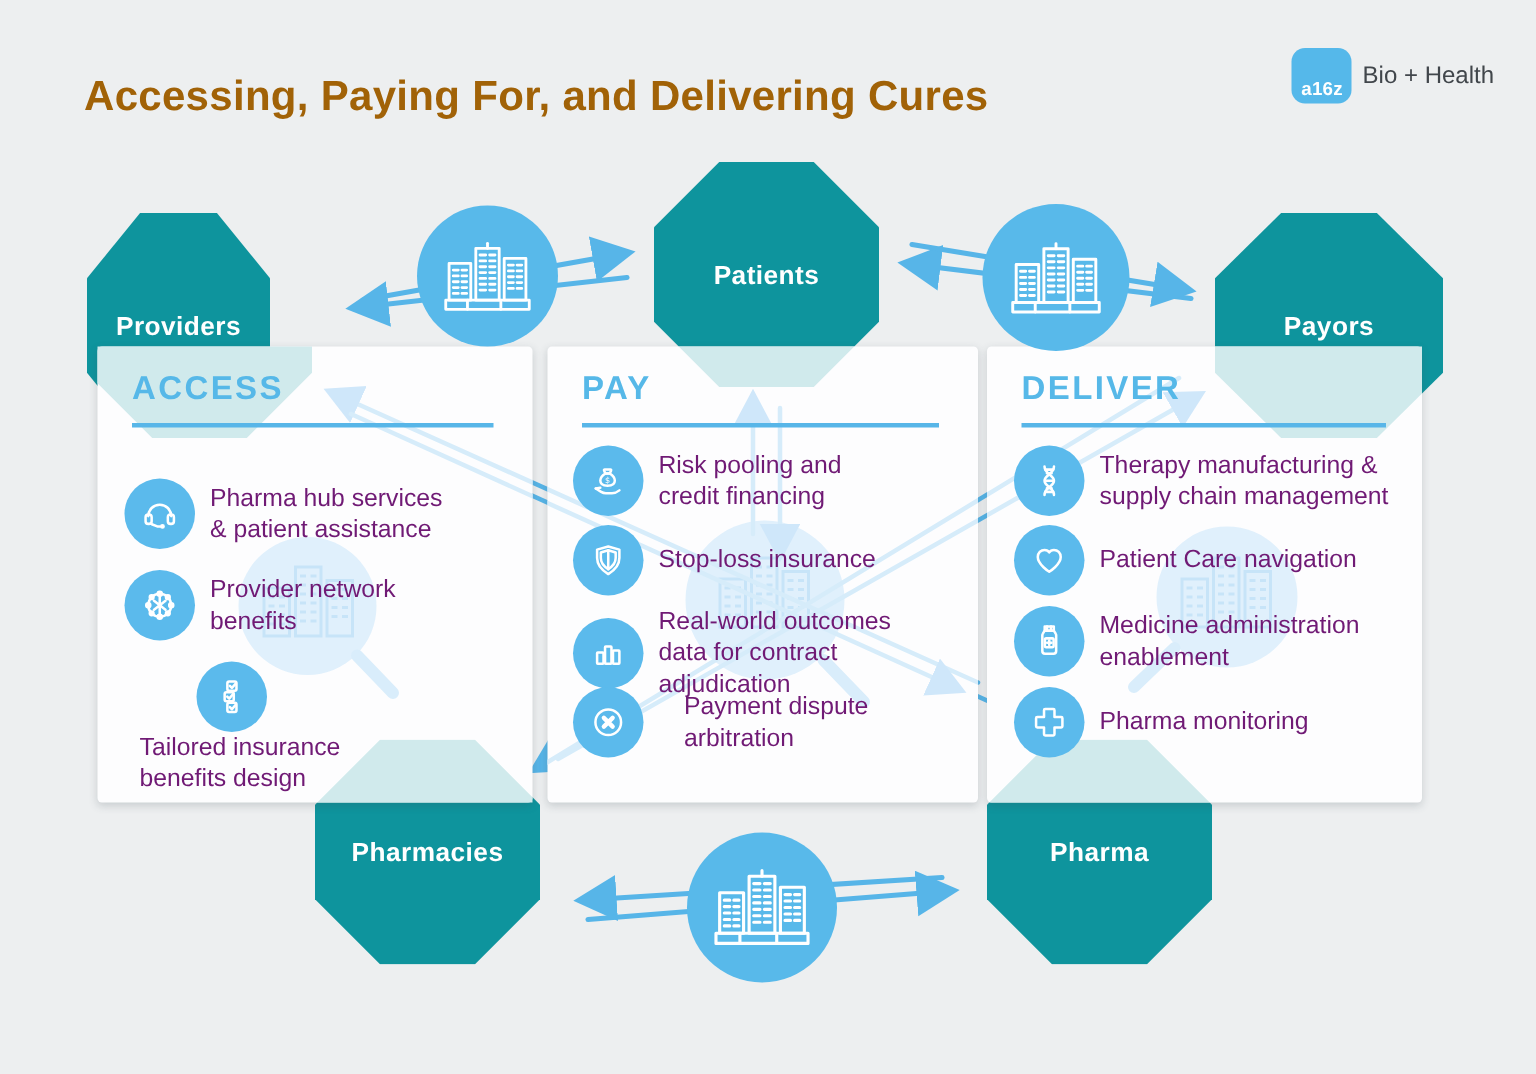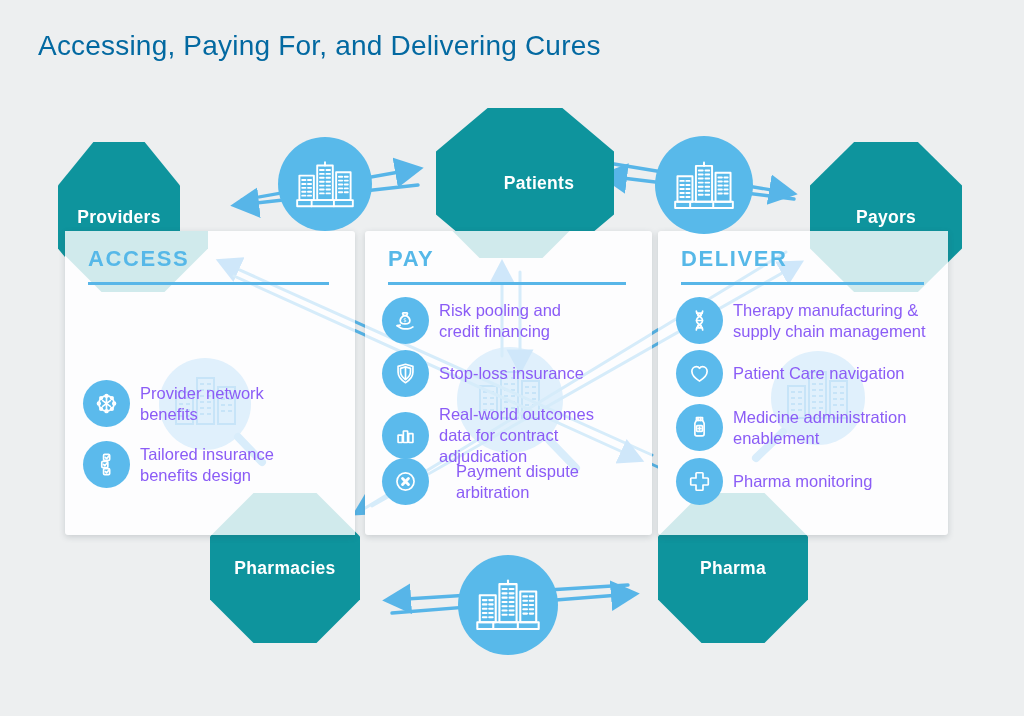--- a/index.html
+++ b/index.html
@@ -16,36 +16,36 @@
               box-shadow:0 2px 6px rgba(55,70,80,.20);}
   .ovl-wrap{position:absolute;z-index:4;overflow:hidden;pointer-events:none;}
   .ovl{position:absolute;background:#d0eaec;
        clip-path:polygon(29% 0%,71% 0%,100% 29%,100% 71%,71% 100%,29% 100%,0% 71%,0% 29%);}
   .layer-b{position:absolute;left:0;top:0;z-index:5;}
   .node-circle{position:absolute;z-index:6;border-radius:50%;background:#58b9ea;
                display:flex;align-items:center;justify-content:center;}
   .card-content{position:absolute;z-index:7;}
 
   
-  .page-title{position:absolute;left:38px;top:30px;z-index:8;margin:0;
-              font-size:28px;font-weight:normal;color:#0369a1;letter-spacing:.2px;}
+  .page-title{position:absolute;left:38px;top:30px;z-index:8;margin:18px;
+              font-size:28px;font-weight:bold;color:#a16207;letter-spacing:.2px;}
   .brand{position:absolute;right:28px;top:32px;z-index:8;display:flex;align-items:center;}
   .brand-mark{width:40px;height:37px;border-radius:9px;background:#55b8ea;
               display:flex;align-items:flex-end;justify-content:center;}
   .brand-mark span{color:#fff;font-size:12.5px;font-weight:bold;padding-bottom:3px;letter-spacing:.2px;}
   .brand-name{margin-left:7px;font-size:16px;color:#414His649;color:#41464b;}
 
   
   .col-header{position:absolute;left:23px;top:15px;font-size:22px;font-weight:bold;
               color:#56b8e8;letter-spacing:1.6px;}
   .col-rule{position:absolute;left:23px;top:51px;height:2.5px;background:#58b6e8;}
   .row{position:absolute;display:flex;align-items:center;}
   .item-circle{width:47px;height:47px;border-radius:50%;background:#5bbaec;flex:0 0 47px;
                display:flex;align-items:center;justify-content:center;}
-  .item-text{margin-left:10px;font-size:16.5px;line-height:21px;color:#8b5cf6;white-space:pre-line;}
+  .item-text{margin-left:10px;font-size:16.5px;line-height:21px;color:#701a75;white-space:pre-line;}
   .icon-svg{stroke:#fff;fill:none;stroke-width:1.5;stroke-linecap:round;stroke-linejoin:round;}
   .bldg-svg{stroke:#fff;fill:none;stroke-width:1.7;stroke-linecap:round;stroke-linejoin:round;}
 </style>
 </head>
 <body>
 
 <div class="canvas">
 
   <svg class="layer-a" width="1024" height="716">
     <defs>
@@ -67,21 +67,21 @@
       <path d="M372 506 L798 264" marker-end="url(#ah)"></path>
       <path d="M786 252 L358 512" marker-end="url(#ah)"></path>
       <path d="M502 356 L502 266" marker-end="url(#ah)"></path>
       <path d="M520 272 L520 368" marker-end="url(#ah)"></path>
     </g>
   </svg>
 
   <div class="oct" style="left:58px;top:142px;width:122px;height:150px;">
     <span class="lbl">Providers</span>
   </div>
-  <div class="oct" style="left:436px;top:108px;width:150px;height:150px;padding-left:28px;">
+  <div class="oct" style="left:436px;top:108px;width:150px;height:150px;">
     <span class="lbl">Patients</span>
   </div>
   <div class="oct" style="left:810px;top:142px;width:152px;height:150px;">
     <span class="lbl">Payors</span>
   </div>
   <div class="oct" style="left:658px;top:493px;width:150px;height:150px;">
     <span class="lbl">Pharma</span>
   </div>
   <div class="oct" style="left:210px;top:493px;width:150px;height:150px;">
     <span class="lbl">Pharmacies</span>
@@ -179,39 +179,52 @@
       <path d="M21.5 9h9M21.5 12.5h9M21.5 16h9M21.5 19.5h9M21.5 23h9M21.5 26.5h9M21.5 30h9" stroke-dasharray="3.4 2.4"></path>
       <path d="M38.5 15h8M38.5 18.5h8M38.5 22h8M38.5 25.5h8M38.5 29h8" stroke-dasharray="3 2.2"></path>
       <rect x="1" y="36" width="50" height="5.5"></rect>
       <path d="M14 36v5.5M34 36v5.5"></path>
     </svg>
   </div>
 
   <div class="card-content" style="left:65px;top:231px;width:290px;height:304px;">
     <div class="col-header">ACCESS</div>
     <div class="col-rule" style="width:241px;"></div>
+    <div class="row" style="left:18px;top:88px;">
+      <div class="item-circle">
+        <svg class="icon-svg" width="27" height="27" viewBox="0 0 24 24">
+          <path d="M5.2 13.4a6.8 6.8 0 0 1 13.6 0"></path>
+          <rect x="3.6" y="12.4" width="3.6" height="5.6" rx="1.6"></rect>
+          <rect x="16.8" y="12.4" width="3.6" height="5.6" rx="1.6"></rect>
+          <path d="M7.3 18.2l3.2 1.3h1.6"></path>
+          <circle cx="13.6" cy="19.5" r=".7"></circle>
+        </svg>
+      </div>
+      <div class="item-text">Pharma hub services
+&amp; patient assistance</div>
+    </div>
     <div class="row" style="left:18px;top:149px;">
       <div class="item-circle">
         <svg class="icon-svg" width="27" height="27" viewBox="0 0 24 24">
           <circle cx="12" cy="12" r="6.8"></circle>
           <path d="M8.6 9.4l6.8 5.2M15.4 9.4l-6.8 5.2M12 5.2v13.6"></path>
           <circle cx="12" cy="5.2" r="1.2"></circle>
             <circle cx="18.8" cy="12" r="1.2"></circle>
           <circle cx="12" cy="18.8" r="1.2"></circle>
             <circle cx="5.2" cy="12" r="1.2"></circle>
           <circle cx="16.8" cy="7.2" r="1.1"></circle>
             <circle cx="16.8" cy="16.8" r="1.1"></circle>
           <circle cx="7.2" cy="16.8" r="1.1"></circle>
             <circle cx="7.2" cy="7.2" r="1.1"></circle>
         </svg>
       </div>
       <div class="item-text">Provider network
 benefits</div>
     </div>
-    <div class="row" style="left:18px;top:210px;">
+    <div class="row" style="left:18px;top:210px;flex-direction:column;">
       <div class="item-circle">
         <svg class="icon-svg" width="27" height="27" viewBox="0 0 24 24">
           <rect x="9.4" y="3" width="5.4" height="5.4" rx="1"></rect>
           <path d="M10.9 5.6l1.2 1.2 2.2-2.6"></path>
           <rect x="7.8" y="9.3" width="5.4" height="5.4" rx="1"></rect>
           <path d="M9.3 11.9l1.2 1.2 2.2-2.6"></path>
           <rect x="9.4" y="15.6" width="5.4" height="5.4" rx="1"></rect>
           <path d="M10.9 18.2l1.2 1.2 2.2-2.6"></path>
         </svg>
       </div>
@@ -309,14 +322,20 @@
       <div class="item-circle">
         <svg class="icon-svg" width="27" height="27" viewBox="0 0 24 24">
           <path d="M9.6 4.2h4.8c.4 0 .7.3.7.7v4h4c.4 0 .7.3.7.7v4.8c0 .4-.3.7-.7.7h-4v4c0 .4-.3.7-.7.7H9.6c-.4 0-.7-.3-.7-.7v-4h-4c-.4 0-.7-.3-.7-.7V9.6c0-.4.3-.7.7-.7h4v-4c0-.4.3-.7.7-.7z"></path>
         </svg>
       </div>
       <div class="item-text">Pharma monitoring</div>
     </div>
   </div>
 
   <h1 class="page-title">Accessing, Paying For, and Delivering Cures</h1>
+  <div class="brand">
+    <div class="brand-mark">
+      <span>a16z</span>
+    </div>
+    <span class="brand-name">Bio + Health</span>
+  </div>
 
 </div>
 
 </body></html>

